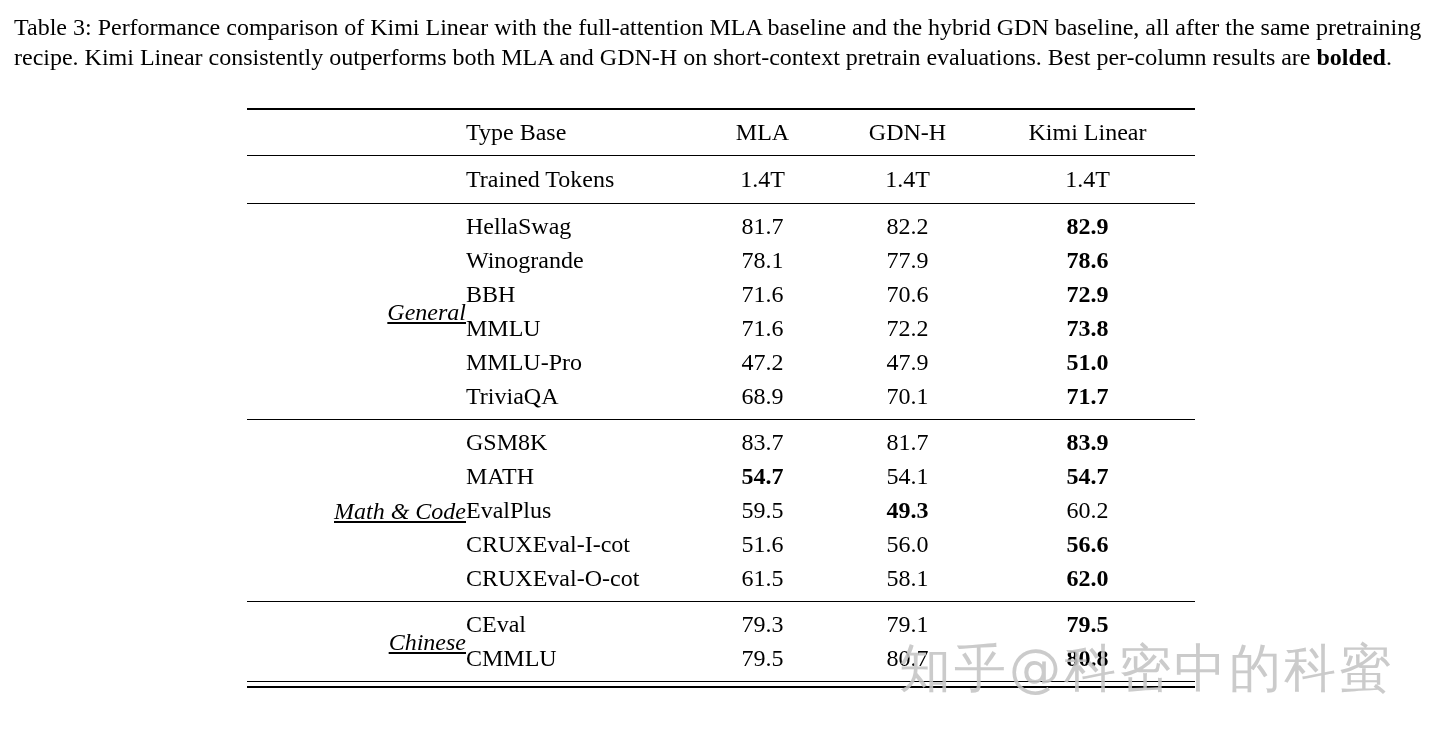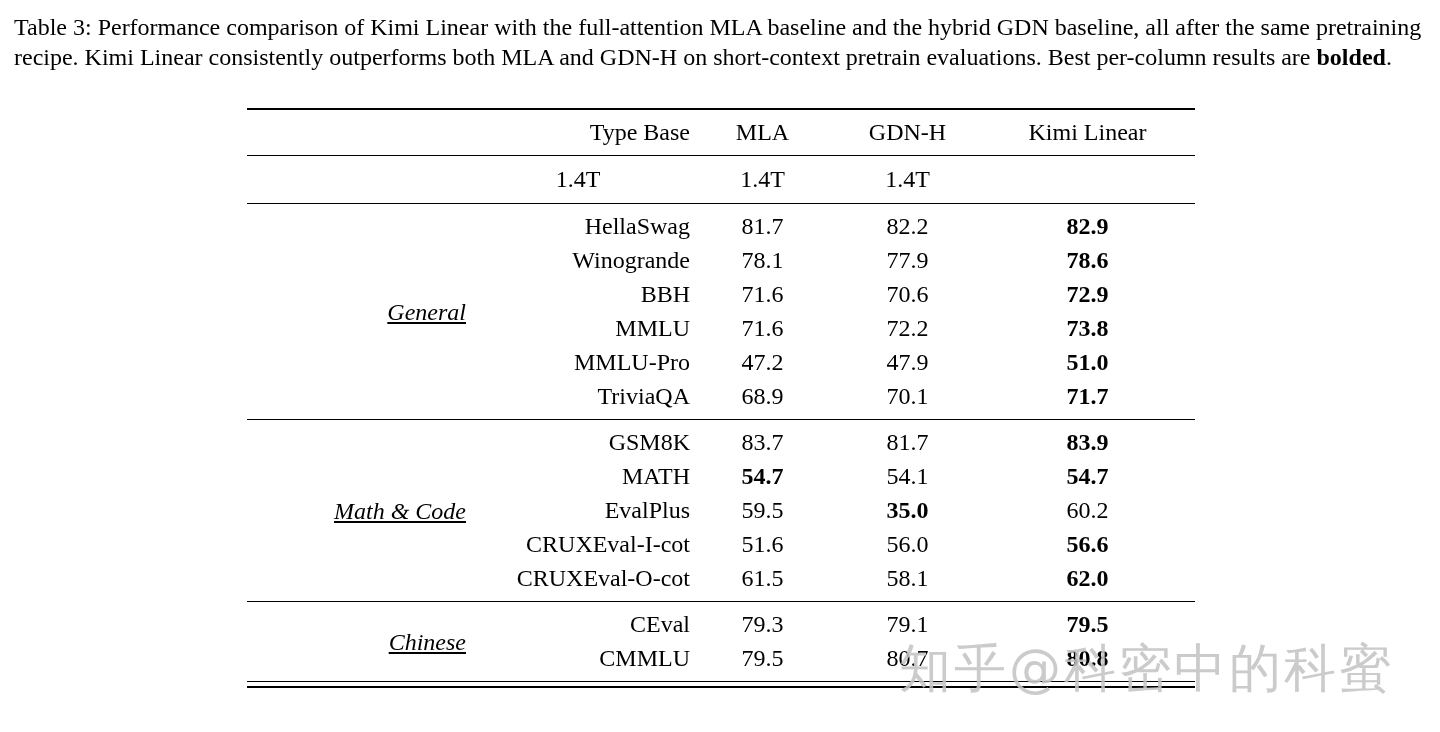--- a/index.html
+++ b/index.html
@@ -32,21 +32,21 @@
   .rule { height: 0; border-top: 1px solid #000; }
   .rule.thick { border-top-width: 2px; }
   .rule.bottom-offset { margin-top: 4px; }
 
   .trow {
     display: grid;
     grid-template-columns: 219px 224px 145px 145px 215px;
     align-items: center;
   }
   .tcell { line-height: 34px; white-space: nowrap; }
-  .c-label { text-align: right; }
+  .c-label { text-align: left; }
   .c-num { text-align: center; }
   .bold { font-weight: bold; }
 
   .header-row { padding: 5px 0 6px 0; }
   .info-row { padding: 6px 0 7px 0; }
 
   .group { position: relative; padding: 5px 0 6px 0; }
   .group-label {
     position: absolute;
     left: 0; top: 50%;
@@ -82,20 +82,21 @@
       <div class="trow header-row">
         <div class="tcell"></div>
         <div class="tcell c-label">Type Base</div>
         <div class="tcell c-num">MLA</div>
         <div class="tcell c-num">GDN-H</div>
         <div class="tcell c-num">Kimi Linear</div>
       </div>
       <div class="rule"></div>
       <div class="trow info-row">
         <div class="tcell"></div>
+        <div class="tcell c-label">Trained Tokens</div>
         <div class="tcell c-num">1.4T</div>
         <div class="tcell c-num">1.4T</div>
         <div class="tcell c-num">1.4T</div>
       </div>
       <div class="rule"></div>
       <div class="group">
         <div class="group-label">General</div>
         <div class="trow">
           <div class="tcell"></div>
           <div class="tcell c-label">HellaSwag</div>
@@ -153,21 +154,21 @@
           <div class="tcell"></div>
           <div class="tcell c-label">MATH</div>
           <div class="tcell c-num bold">54.7</div>
           <div class="tcell c-num">54.1</div>
           <div class="tcell c-num bold">54.7</div>
         </div>
         <div class="trow">
           <div class="tcell"></div>
           <div class="tcell c-label">EvalPlus</div>
           <div class="tcell c-num">59.5</div>
-          <div class="tcell c-num bold">35.0</div>
+          <div class="tcell c-num bold">49.3</div>
           <div class="tcell c-num">60.2</div>
         </div>
         <div class="trow">
           <div class="tcell"></div>
           <div class="tcell c-label">CRUXEval-I-cot</div>
           <div class="tcell c-num">51.6</div>
           <div class="tcell c-num">56.0</div>
           <div class="tcell c-num bold">56.6</div>
         </div>
         <div class="trow">

